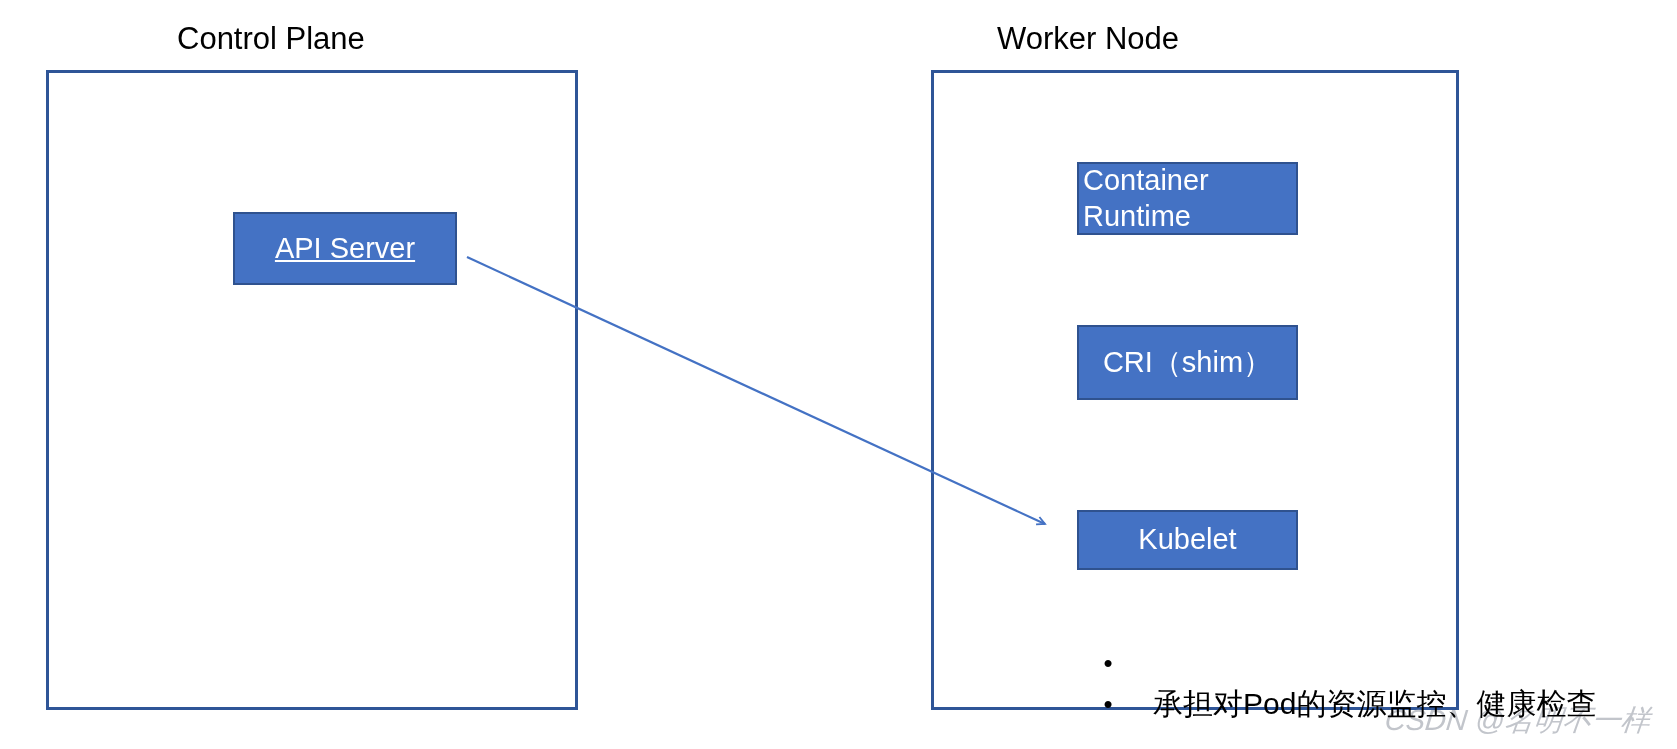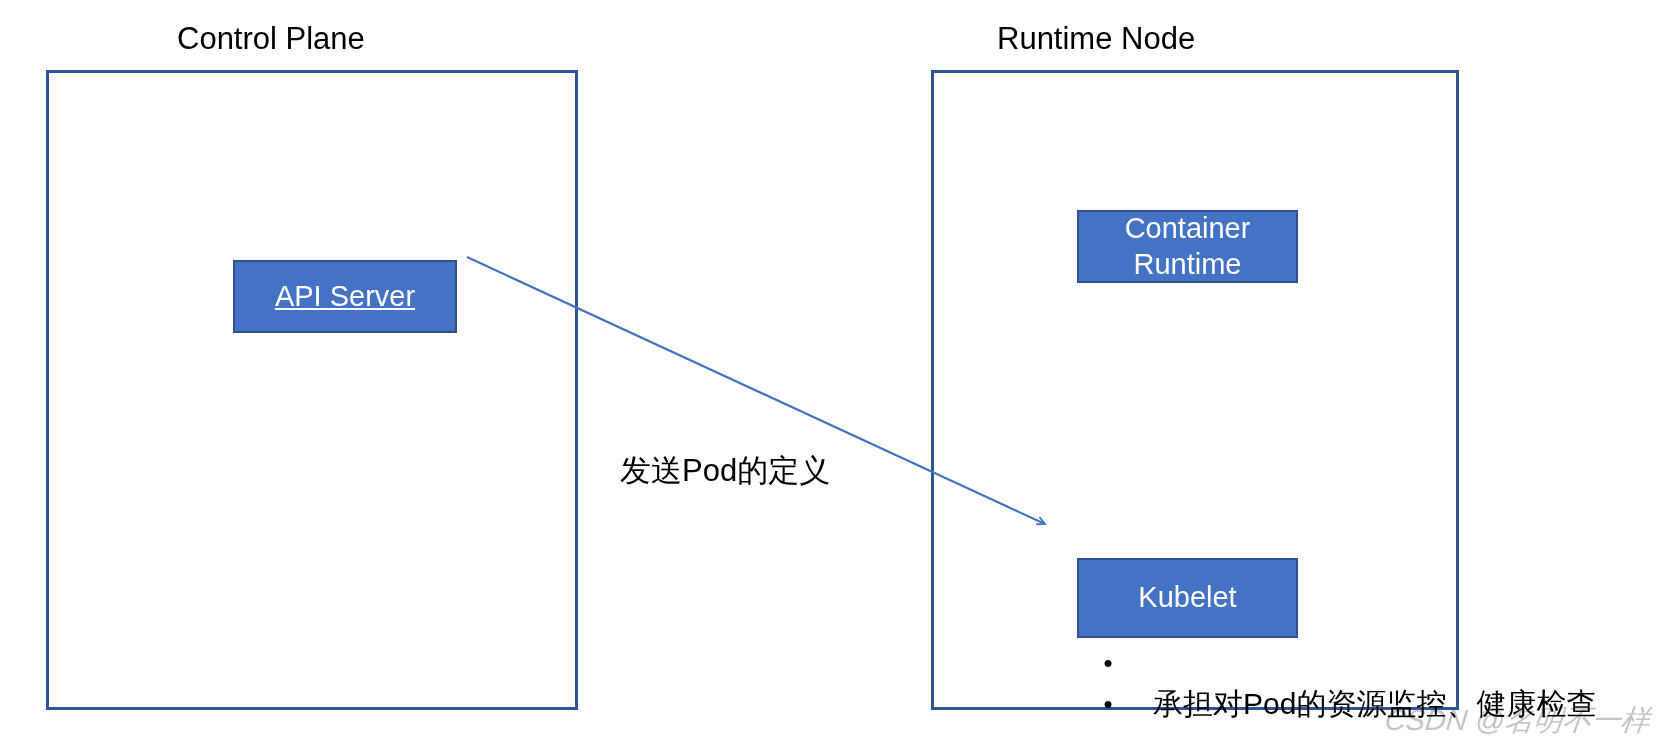--- a/index.html
+++ b/index.html
@@ -33,26 +33,24 @@
     z-index:0;
   }
   .node{
     position:absolute;
     background:var(--accent);
     border:2px solid var(--node-border);
     color:#ffffff;
     display:flex;
     align-items:center;
     justify-content:center;
-    text-align:center;
     font-size:29px;
     line-height:1.22;
     z-index:2;
     padding:0 4px;
-    margin-top:48px;
   }
   .arrow-layer{
     position:absolute;
     left:0;top:0;
     width:1677px;height:749px;
     z-index:1;
     pointer-events:none;
   }
   .edge-label{
     position:absolute;
@@ -97,43 +95,43 @@
     z-index:1;
   }
 </style>
 </head>
 <body>
 
 <div class="canvas">
 
   <div class="group-title" style="left:177px;top:21px;">Control Plane</div>
 
-  <div class="group-title" style="left:997px;top:21px;">Runtime Node</div>
+  <div class="group-title" style="left:997px;top:21px;">Worker Node</div>
 
   <div class="frame" style="left:46px;top:70px;width:532px;height:640px;"></div>
 
   <div class="frame" style="left:931px;top:70px;width:528px;height:640px;"></div>
 
   <svg class="arrow-layer" viewBox="0 0 1677 749" xmlns="http://www.w3.org/2000/svg">
     <defs>
       <marker id="arrowhead" markerWidth="12" markerHeight="12" refX="9" refY="5" orient="auto" markerUnits="userSpaceOnUse">
         <path d="M1,1 L9,5 L1,9" fill="none" stroke="#4472C4" stroke-width="1.8"></path>
       </marker>
     </defs>
     <line x1="467" y1="257" x2="1045" y2="524" stroke="#4472C4" stroke-width="2.2" marker-end="url(#arrowhead)"></line>
   </svg>
 
   <div class="node" style="left:233px;top:212px;width:224px;height:73px;text-decoration:underline;">API Server</div>
 
   <div class="node" style="left:1077px;top:162px;width:221px;height:73px;">Container Runtime</div>
 
+  <div class="node" style="left:1077px;top:325px;width:221px;height:75px;">CRI（shim）</div>
 
-  <div class="node" style="left:1077px;top:510px;width:221px;height:80px;">Kubelet</div>
+  <div class="node" style="left:1077px;top:510px;width:221px;height:60px;">Kubelet</div>
 
-  <div class="edge-label" style="left:620px;top:450px;">发送Pod的定义</div>
 
   <div class="watermark">CSDN @名明不一样</div>
 
   <div class="notes">
     <div class="note-row">
       <span class="note-bullet">•</span>
     </div>
     <div class="note-row">
       <span class="note-bullet">•</span>
       <span class="note-text">承担对Pod的资源监控、健康检查</span>

